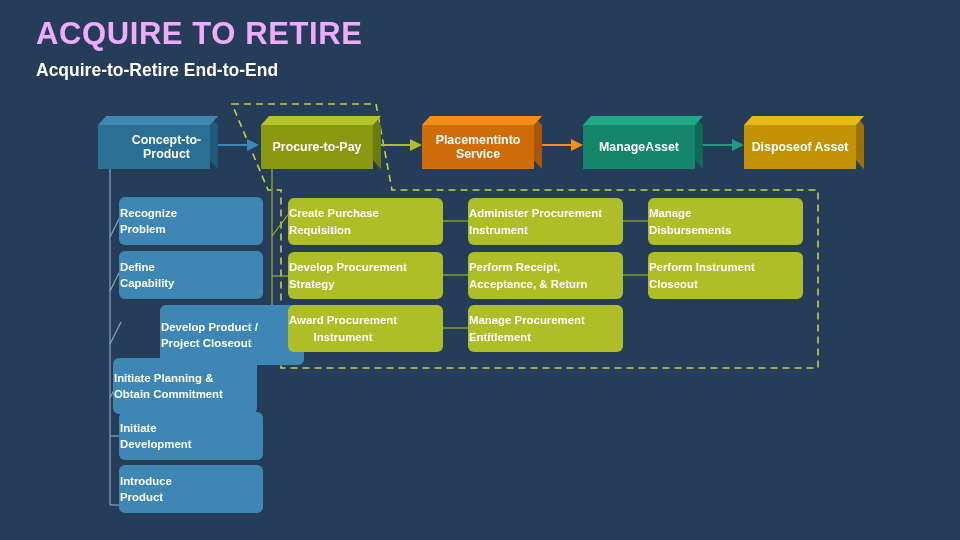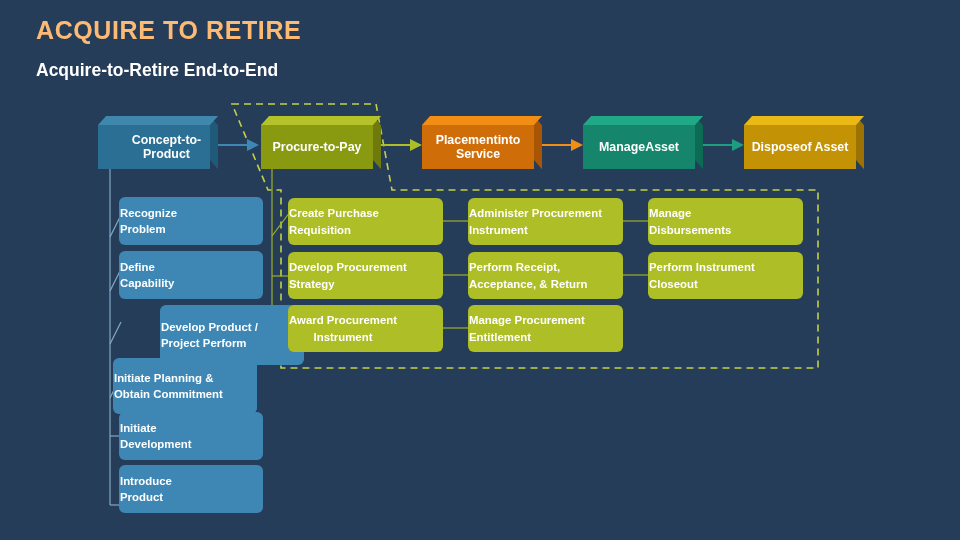--- a/index.html
+++ b/index.html
@@ -15,23 +15,23 @@
     overflow: hidden;
     font-family: "Liberation Sans", sans-serif;
     -webkit-font-smoothing: antialiased;
   }
 
   
   #title {
     position: absolute;
     left: 36px;
     top: 16px;
-    font-size: 25px;
-    font-weight: bold;
-    color: #fdba74;
+    font-size: 31px;
+    font-weight: bold;
+    color: #f0abfc;
     letter-spacing: 0.6px;
     white-space: nowrap;
   }
   #subtitle {
     position: absolute;
     left: 36px;
     top: 60px;
     font-size: 17.5px;
     font-weight: bold;
     color: #ffffff;
@@ -212,21 +212,21 @@
       </div>
       <div class="task blue" style="left: 119px; top: 251px; width: 144px; height: 48px;">
         <div>
           <span class="lbl">Define</span>
           <span class="lbl">Capability</span>
         </div>
       </div>
       <div class="task blue" style="left: 119px; top: 305px; width: 144px; height: 60px; margin-left: 41px;">
         <div>
           <span class="lbl">Develop Product /</span>
-          <span class="lbl">Project Perform</span>
+          <span class="lbl">Project Closeout</span>
         </div>
       </div>
       <div class="task blue" style="left: 113px; top: 358px; width: 144px; height: 56px;">
         <div>
           <span class="lbl">Initiate Planning &amp;</span>
           <span class="lbl">Obtain Commitment</span>
         </div>
       </div>
       <div class="task blue" style="left: 119px; top: 412px; width: 144px; height: 48px;">
         <div>

